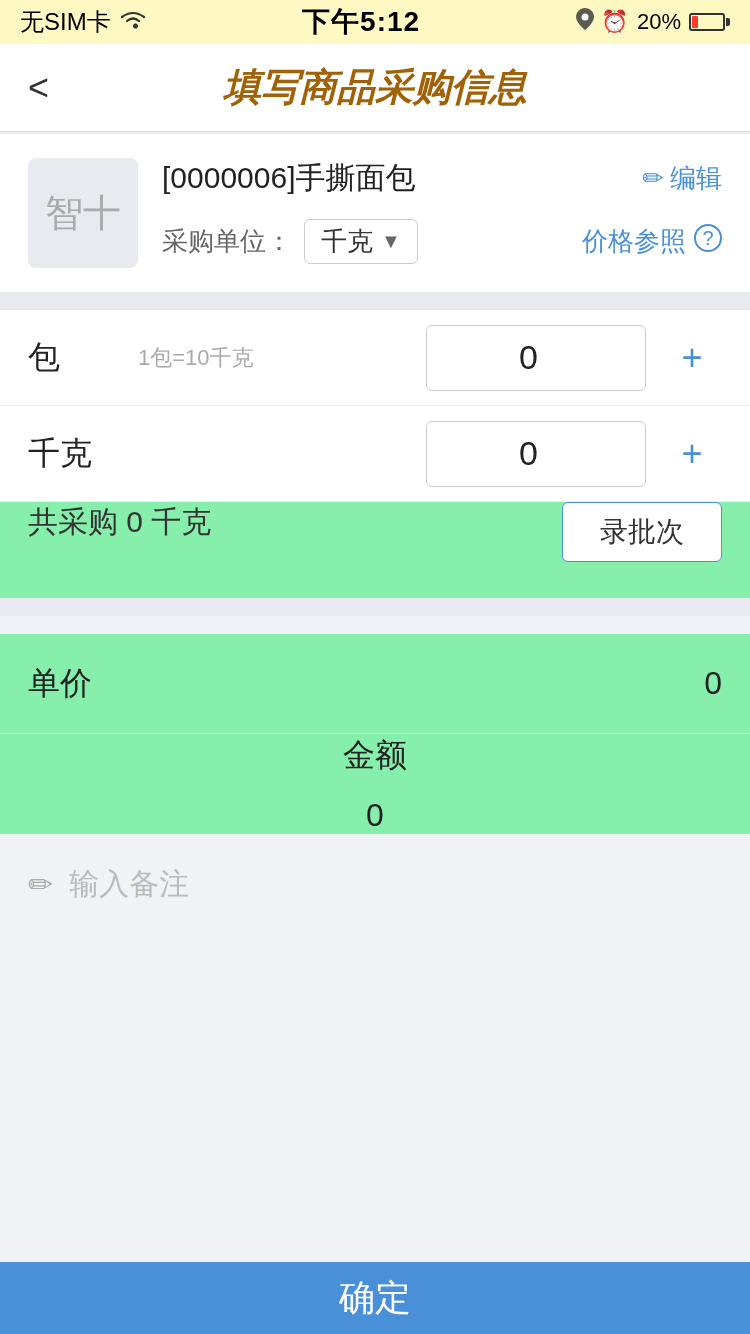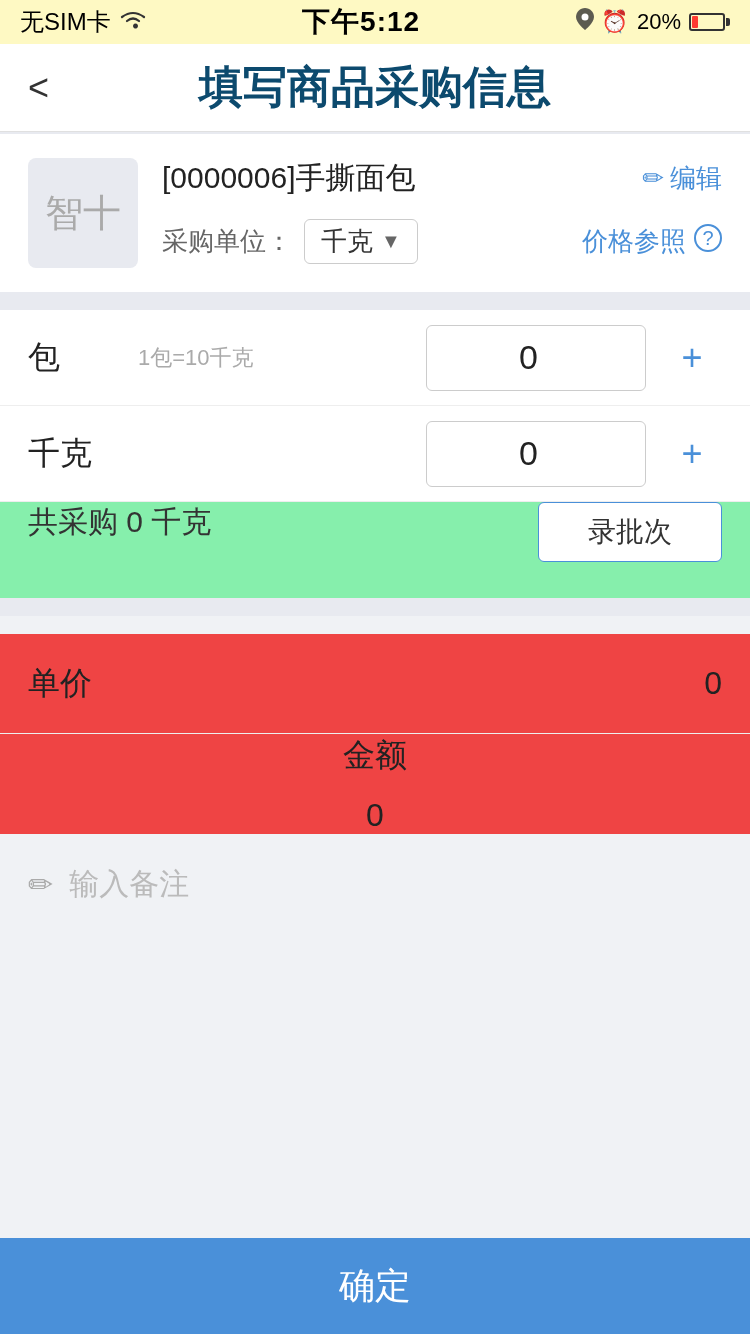--- a/index.html
+++ b/index.html
@@ -81,23 +81,24 @@
       border-bottom: 1px solid #e0e0e0;
     }
     .nav-back {
       position: absolute;
       left: 28px;
       font-size: 36px;
       color: #333;
       cursor: pointer;
     }
     .nav-title {
-      font-size: 44px;
+      font-size: 38px;
       font-weight: 600;
-      color: #0c4a6e;
+      color: #a16207;
+      font-style: italic;
     }
 
     
     .divider {
       height: 2px;
       background: #e8eaf0;
     }
 
     
     .product-card {
@@ -252,36 +253,36 @@
       justify-content: space-between;
       padding: 0 28px;
       height: 96px;
       background: #86efac;
     }
     .summary-text {
       font-size: 30px;
       color: #333;
     }
     .batch-btn {
-      width: 184px;
+      width: 160px;
       height: 60px;
       border: 1px solid #4a90d9;
       border-radius: 6px;
       font-size: 28px;
       color: #333;
       background: #fff;
       display: flex;
       align-items: center;
       justify-content: center;
       cursor: pointer;
     }
 
     
     .info-section {
-      background: #ef4444;
+      background: #86efac;
       margin-top: 18px;
     }
     .info-row {
       display: flex;
       align-items: center;
       justify-content: space-between;
       padding: 0 28px;
       height: 100px;
       border-bottom: 1px solid #eee;
     }
@@ -324,21 +325,21 @@
       height: 300px;
       background: #f0f2f5;
     }
 
     
     .confirm-bar {
       position: fixed;
       bottom: 0;
       left: 0;
       width: 750px;
-      height: 96px;
+      height: 72px;
       background: #4a90d9;
       display: flex;
       align-items: center;
       justify-content: center;
       cursor: pointer;
     }
     .confirm-text {
       font-size: 36px;
       color: #fff;
       font-weight: 500;

